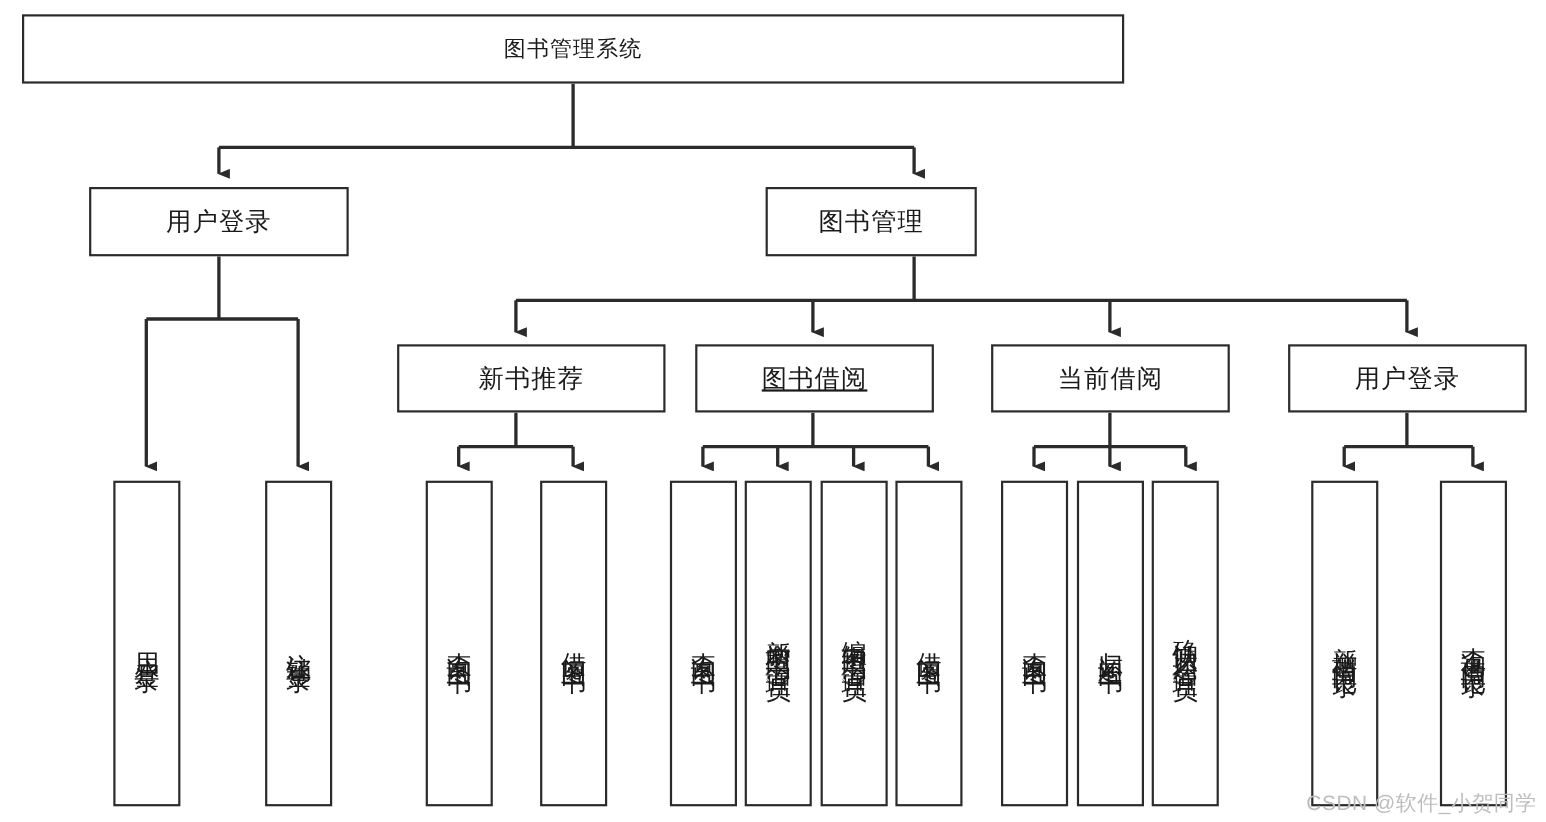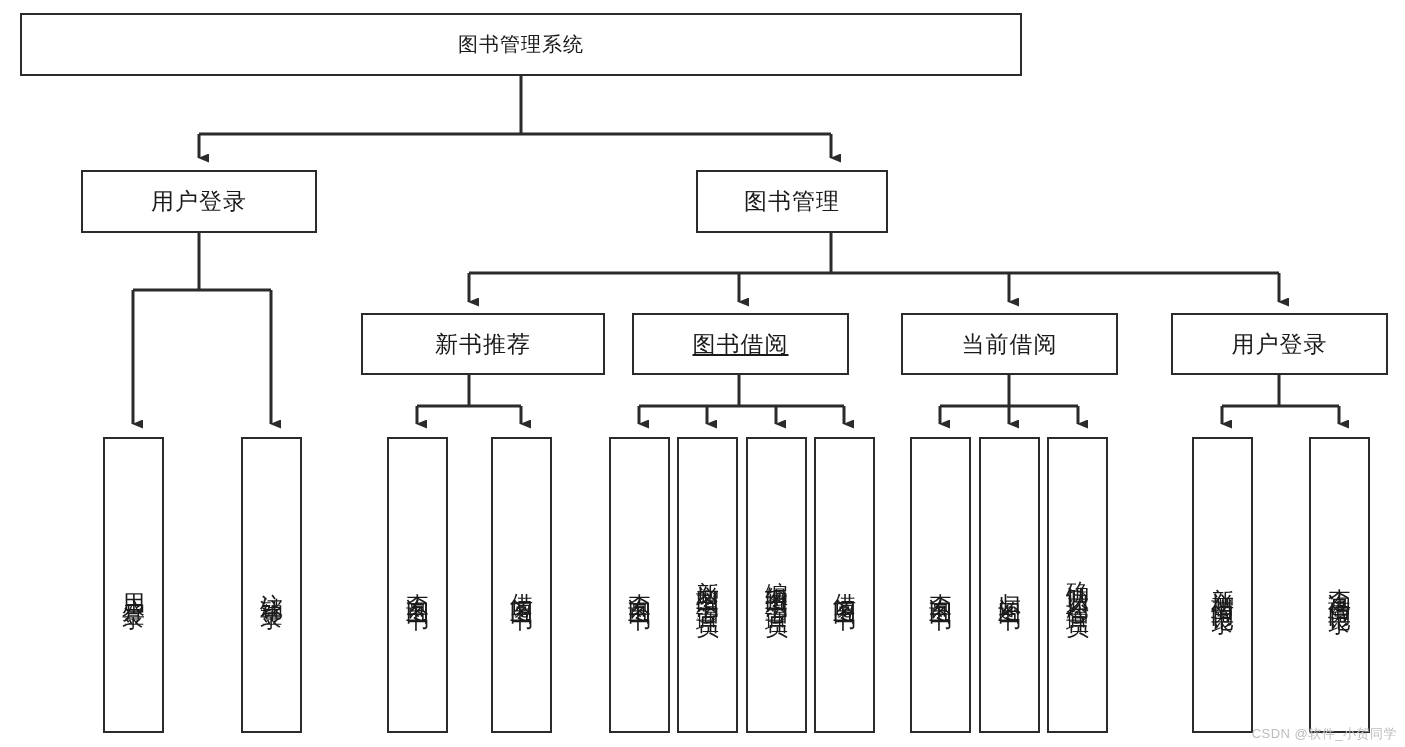--- a/index.html
+++ b/index.html
@@ -49,21 +49,21 @@
     white-space: nowrap;
     display: block;
   }
   .node-root {
     font-size: 20px;
   }
   .watermark {
     position: absolute;
     right: 8px;
     bottom: 4px;
-    font-size: 13px;
+    font-size: 19px;
     color: #bdbdbd;
     letter-spacing: 0.5px;
     white-space: nowrap;
     pointer-events: none;
   }
 </style>
 </head>
 <body>
 
 <div id="diagram-root">

